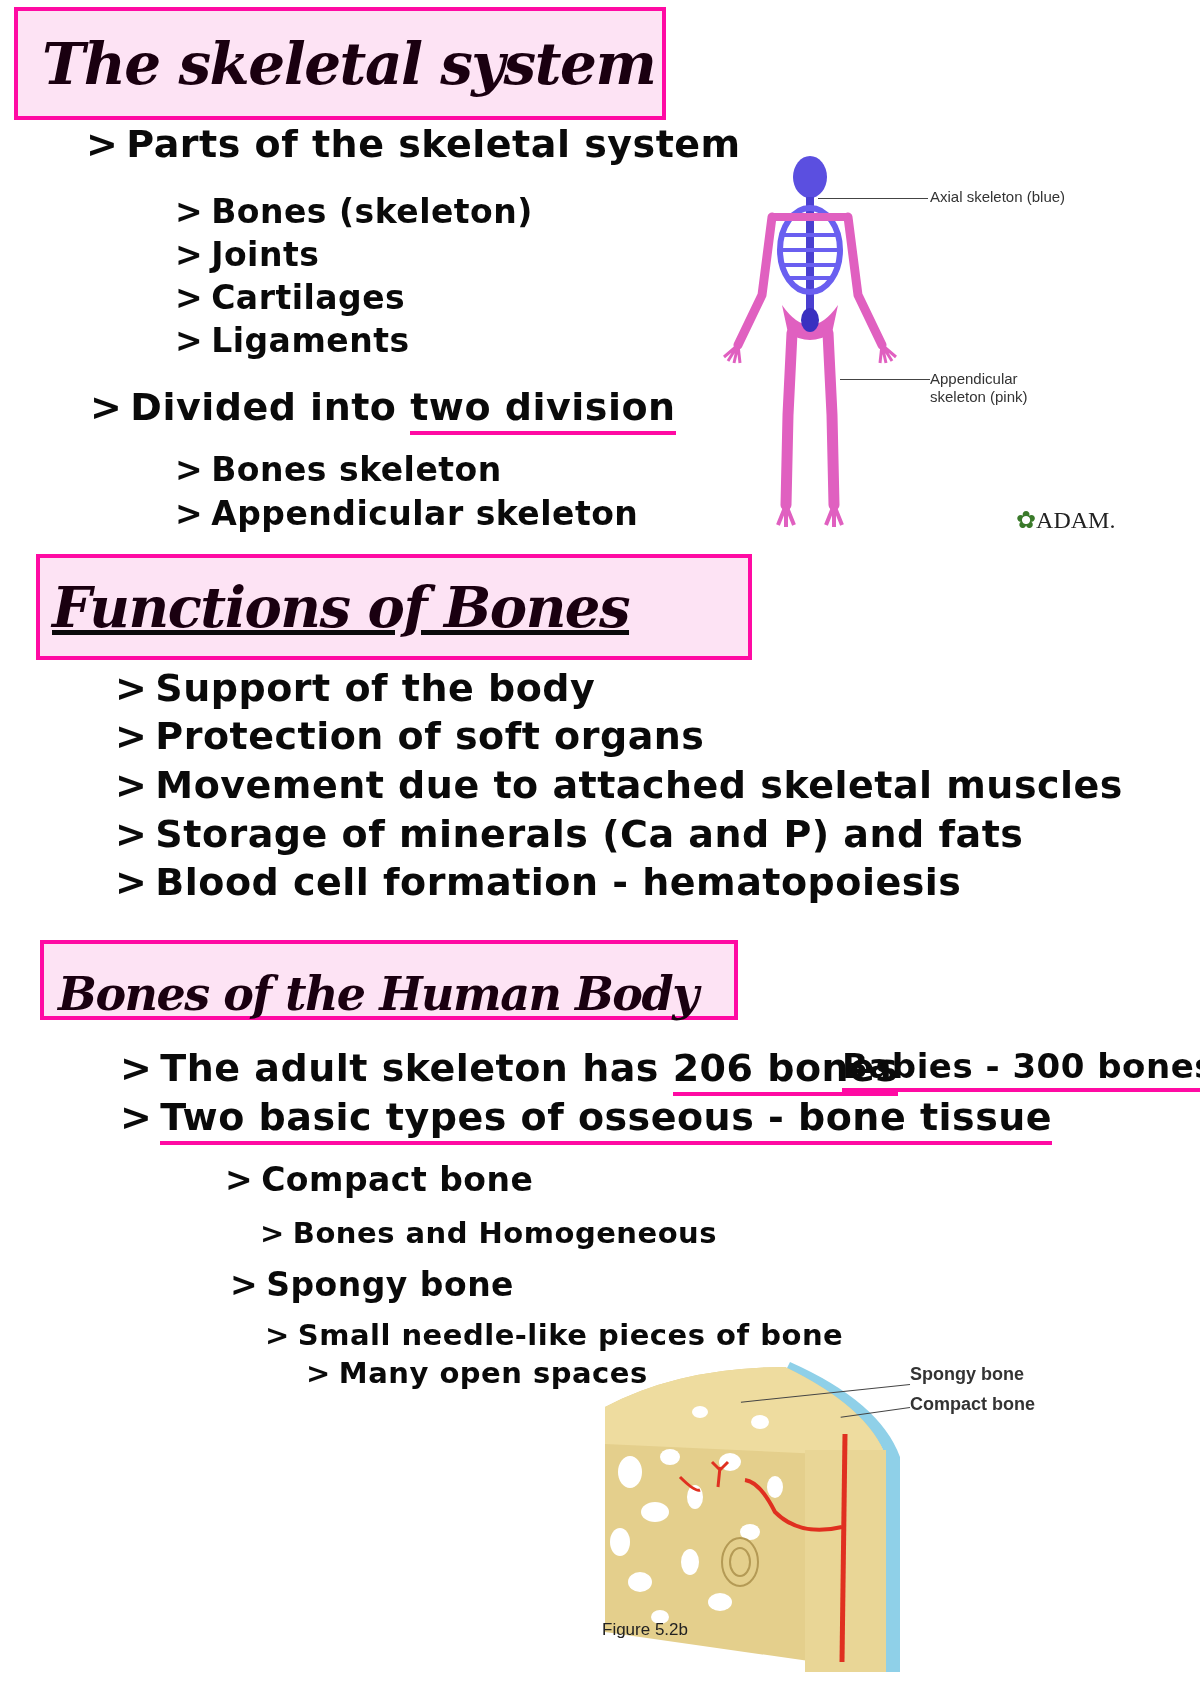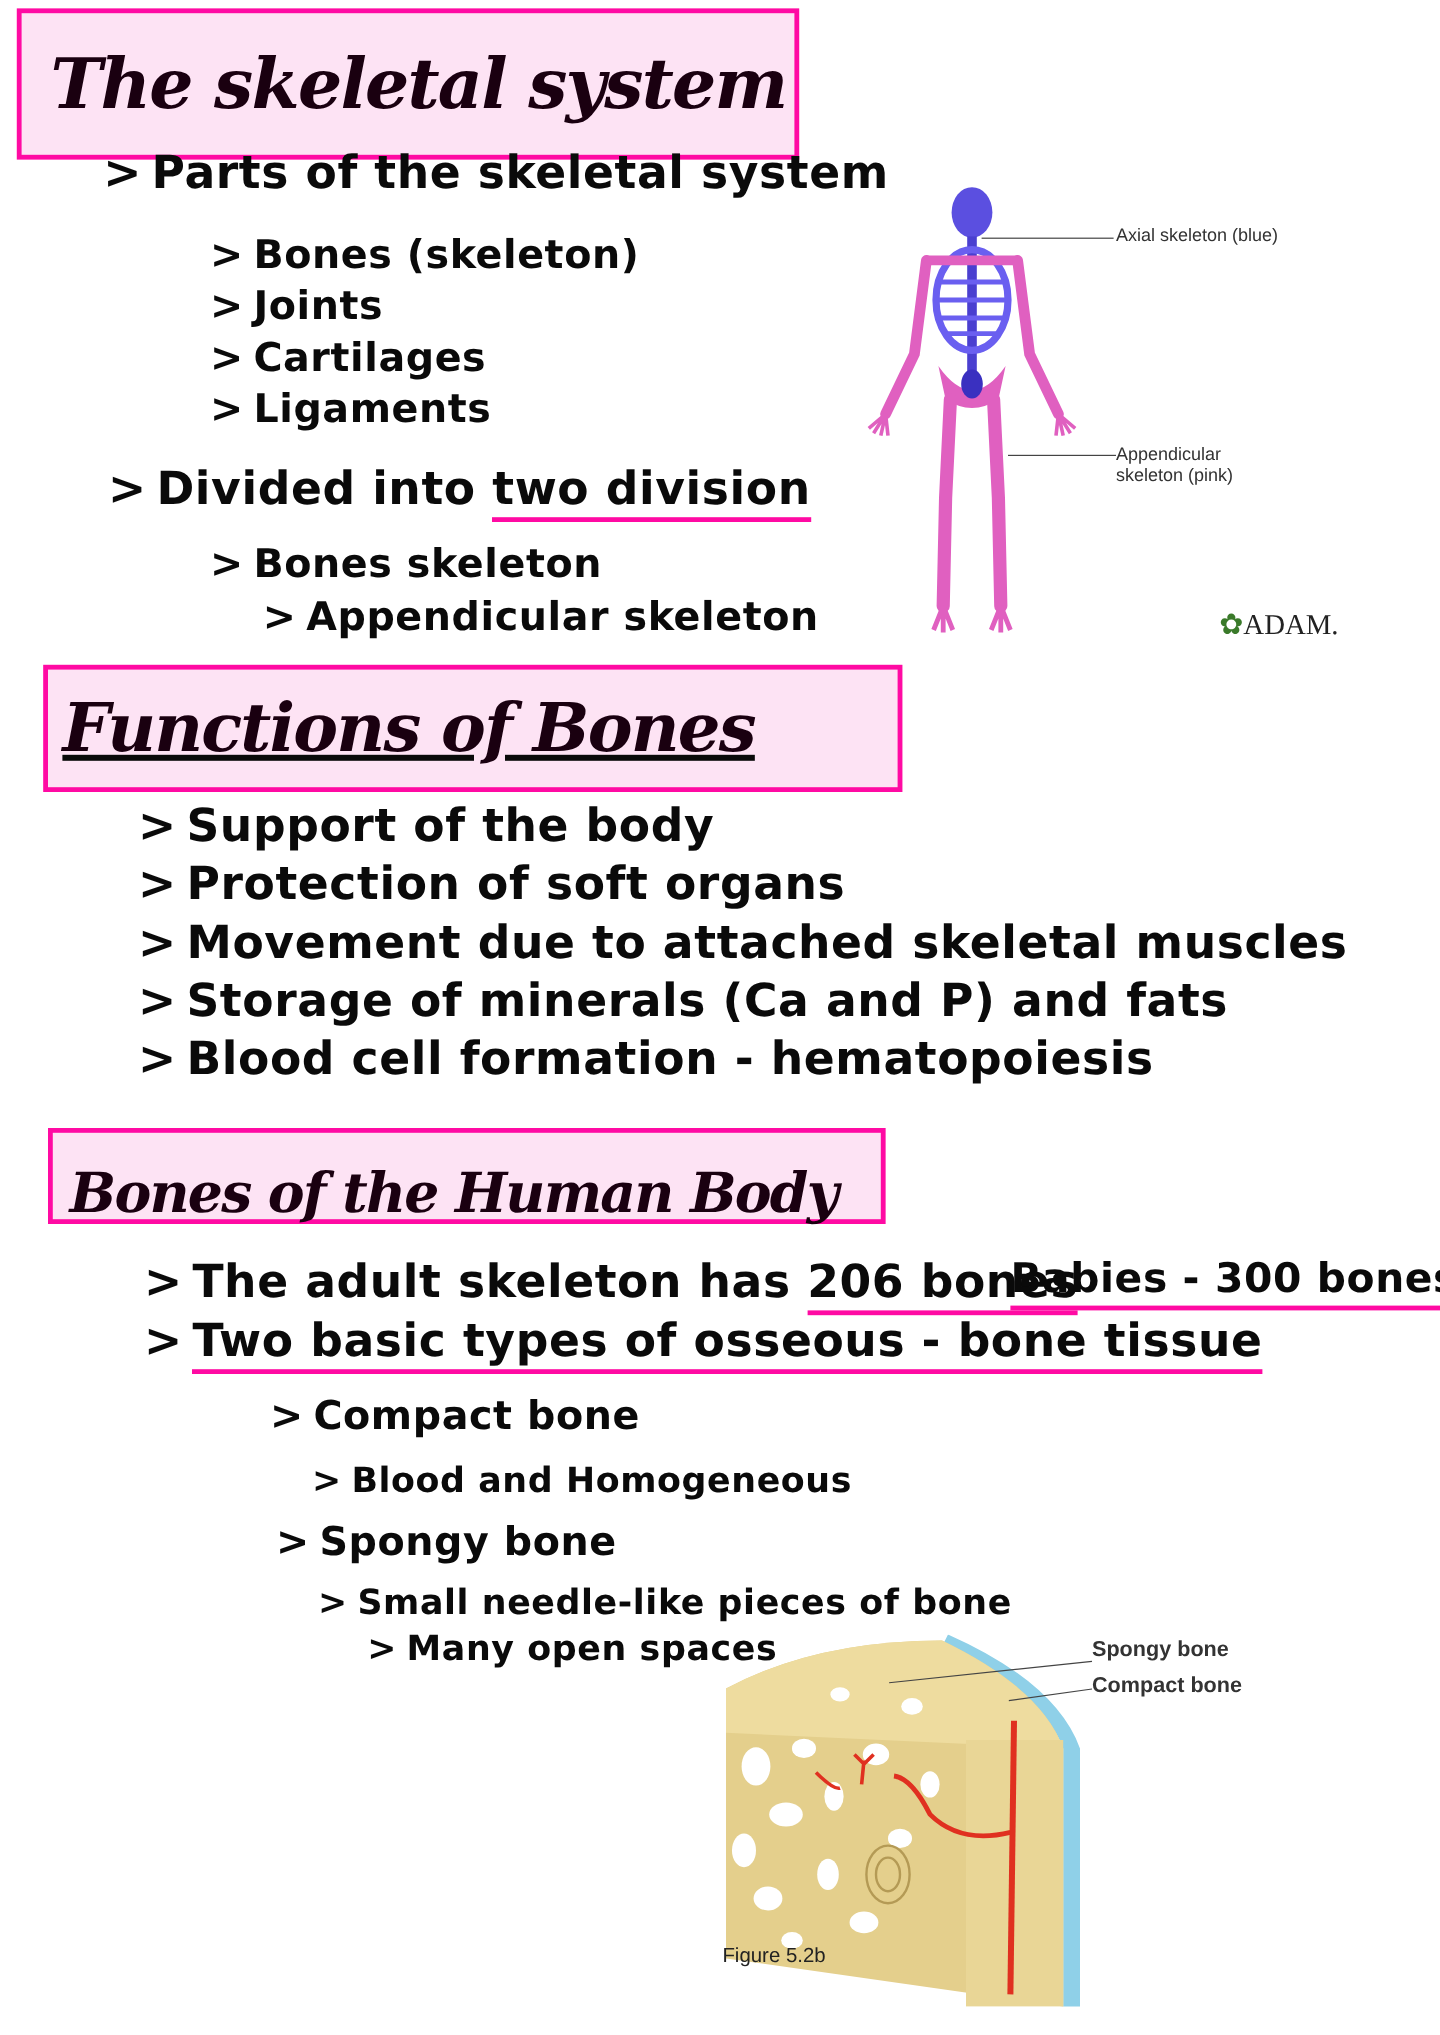--- a/index.html
+++ b/index.html
@@ -16,21 +16,21 @@
   .l2 { font-size: 33px; }
   .l3 { font-size: 29px; }
   .fig { position: absolute; }
   .fig-label { position: absolute; font-family: "Liberation Sans", sans-serif; font-size: 15px;
                color: #333; white-space: nowrap; }
   .leader { position: absolute; height: 1px; background: #444; }
 </style>
 </head>
 <body>
 
-<div class="title-box" style="left:14px; top:7px; width:652px; height:126px; padding-left:24px;">
+<div class="title-box" style="left:14px; top:7px; width:652px; height:113px; padding-left:24px;">
   <span class="title-text" style="font-size:58px;">The skeletal system</span>
 </div>
 
 <div class="line l1" style="left:86px; top:122px;">
   <span class="caret">&gt;</span><span>Parts of the skeletal system</span>
 </div>
 <div class="line l2" style="left:175px; top:192px;">
   <span class="caret">&gt;</span><span>Bones (skeleton)</span>
 </div>
 <div class="line l2" style="left:175px; top:235px;">
@@ -41,21 +41,21 @@
 </div>
 <div class="line l2" style="left:175px; top:321px;">
   <span class="caret">&gt;</span><span>Ligaments</span>
 </div>
 <div class="line l1" style="left:90px; top:385px;">
   <span class="caret">&gt;</span><span>Divided into </span><span class="ul">two division</span>
 </div>
 <div class="line l2" style="left:175px; top:450px;">
   <span class="caret">&gt;</span><span>Bones skeleton</span>
 </div>
-<div class="line l2" style="left:175px; top:494px;margin-left:44px;">
+<div class="line l2" style="left:175px; top:494px;">
   <span class="caret">&gt;</span><span>Appendicular skeleton</span>
 </div>
 
 <div class="fig" style="left:710px; top:150px; width:420px; height:390px;">
   <svg width="200" height="380" viewBox="0 0 200 380" style="position:absolute; left:0; top:5px;">
 
     <ellipse cx="100" cy="22" rx="17" ry="21" fill="#5b4fe0"></ellipse>
 
     <rect x="96" y="42" width="8" height="118" fill="#4a3fd0"></rect>
 
@@ -117,21 +117,21 @@
 <div class="line l1" style="left:842px; top:1046px; font-size:34px;">
   <span class="ul">Babies - 300 bones</span>
 </div>
 <div class="line l1" style="left:120px; top:1095px;">
   <span class="caret">&gt;</span><span class="ul">Two basic types of osseous - bone tissue</span>
 </div>
 <div class="line l2" style="left:225px; top:1160px;">
   <span class="caret">&gt;</span><span>Compact bone</span>
 </div>
 <div class="line l3" style="left:260px; top:1216px;">
-  <span class="caret">&gt;</span><span>Blood and Homogeneous</span>
+  <span class="caret">&gt;</span><span>Bones and Homogeneous</span>
 </div>
 <div class="line l2" style="left:230px; top:1265px;">
   <span class="caret">&gt;</span><span>Spongy bone</span>
 </div>
 <div class="line l3" style="left:265px; top:1318px;">
   <span class="caret">&gt;</span><span>Small needle-like pieces of bone</span>
 </div>
 <div class="line l3" style="left:265px; top:1356px;margin-left:41px;">
   <span class="caret">&gt;</span><span>Many open spaces</span>
 </div>

